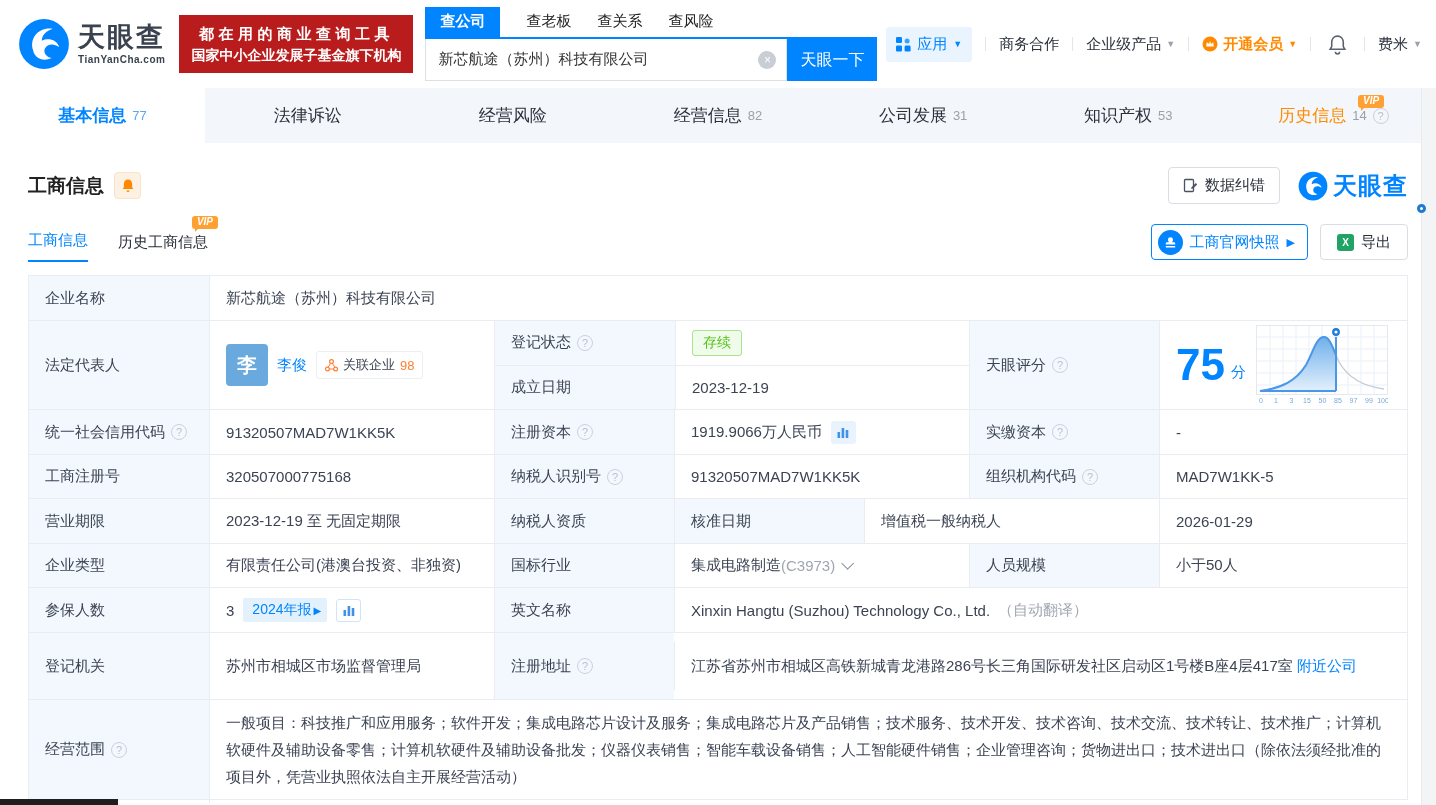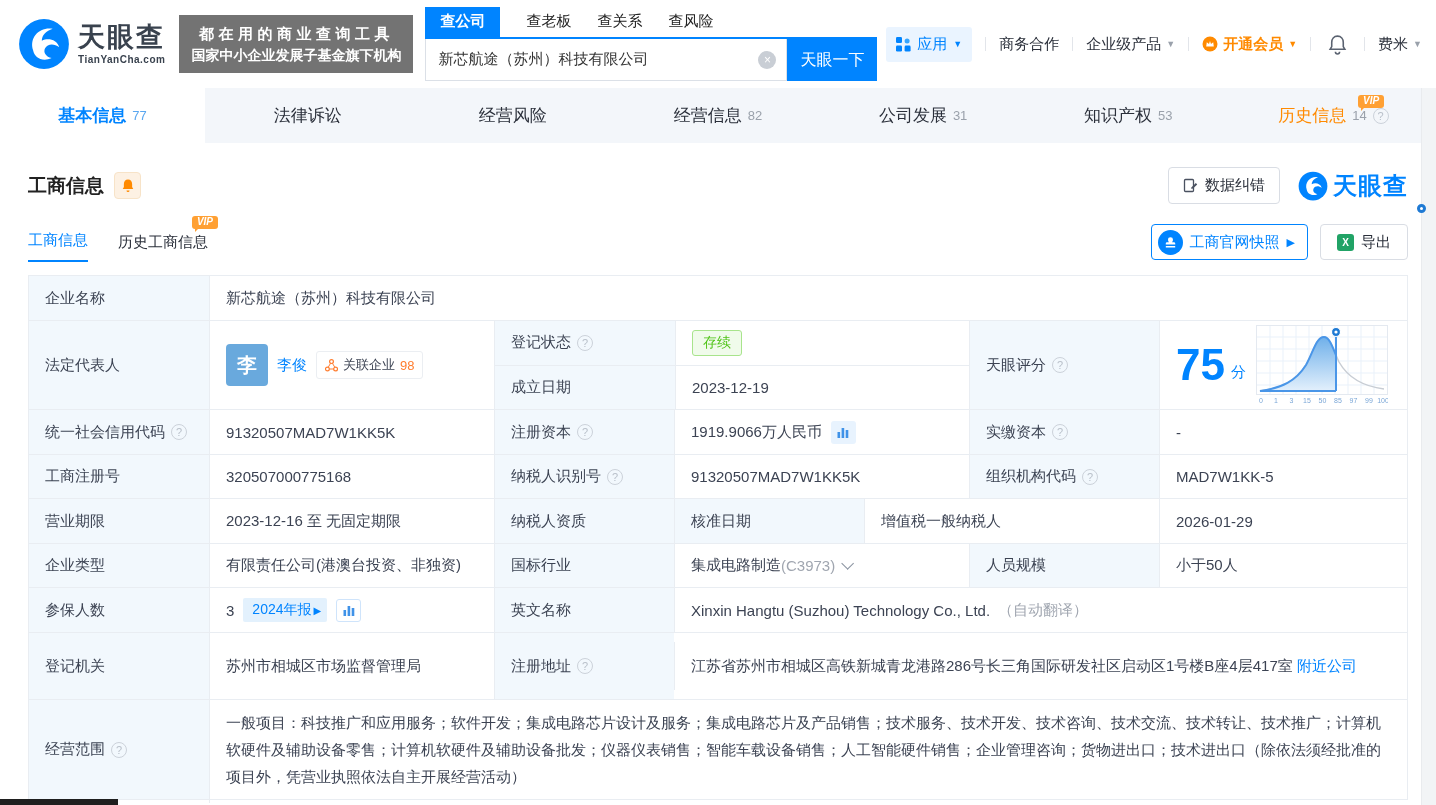--- a/index.html
+++ b/index.html
@@ -5,21 +5,21 @@
   * { margin:0; padding:0; box-sizing:border-box; }
   html,body { width:1436px; height:805px; background:#fff; overflow:hidden;
     font-family:"Liberation Sans","DejaVu Sans",sans-serif; color:#3c4353; }
   .page { position:relative; width:1436px; height:805px; }
 
   
   .hdr { height:88px; display:flex; align-items:center; padding-left:18px; background:#fff; }
   .logo { display:flex; align-items:center; gap:8px; }
   .logo-txt .brand { font-size:27px; font-weight:bold; color:#39424e; letter-spacing:2px; line-height:1; }
   .logo-txt .dom { font-size:10px; color:#39424e; font-weight:bold; margin-top:3px; letter-spacing:.5px; }
-  .slogan { margin-left:14px; background:#737373; color:#fff; padding:8px 12px; text-align:center; }
+  .slogan { margin-left:14px; background:#b91c1c; color:#fff; padding:8px 12px; text-align:center; }
   .slogan .l1 { font-size:15px; font-weight:bold; letter-spacing:4.5px; line-height:1.45; }
   .slogan .l2 { font-size:14px; font-weight:bold; line-height:1.45; }
   .search { margin-left:12px; width:452px; }
   .search-tabs { display:flex; gap:26px; border-bottom:2px solid #0084ff; align-items:flex-end; }
   .s-tab { font-size:15px; color:#222; padding:5px 0 6px; cursor:pointer; }
   .s-tab.active { background:#0084ff; color:#fff; padding:5px 15px 6px; font-weight:bold; }
   .search-box { display:flex; height:42px; }
   .search-field { flex:1; display:flex; align-items:center; border:1px solid #dbe0e7; border-top:none; padding:0 10px 0 12px; }
   .search-field input { flex:1; border:none; outline:none; font-size:15px; color:#333; font-family:inherit; }
   .clear-ic { width:18px; height:18px; border-radius:50%; background:#c9ced5; color:#fff; font-size:12px;
@@ -389,21 +389,21 @@
       <div class="tc w-v2">91320507MAD7W1KK5K</div>
       <div class="tc lab w-l3">
         <span>组织机构代码</span>
         <span class="q">?</span>
       </div>
       <div class="tc w-v3">MAD7W1KK-5</div>
     </div>
 
     <div class="trow" style="height:45px">
       <div class="tc lab w-l1">营业期限</div>
-      <div class="tc w-v1">2023-12-16 至 无固定期限</div>
+      <div class="tc w-v1">2023-12-19 至 无固定期限</div>
       <div class="tc lab w-l2">纳税人资质</div>
       <div class="tc lab w-l3">核准日期</div>
       <div class="tc w-v2">增值税一般纳税人</div>
       <div class="tc w-v3">2026-01-29</div>
     </div>
 
     <div class="trow" style="height:44px">
       <div class="tc lab w-l1">企业类型</div>
       <div class="tc w-v1">有限责任公司(港澳台投资、非独资)</div>
       <div class="tc lab w-l2">国标行业</div>

